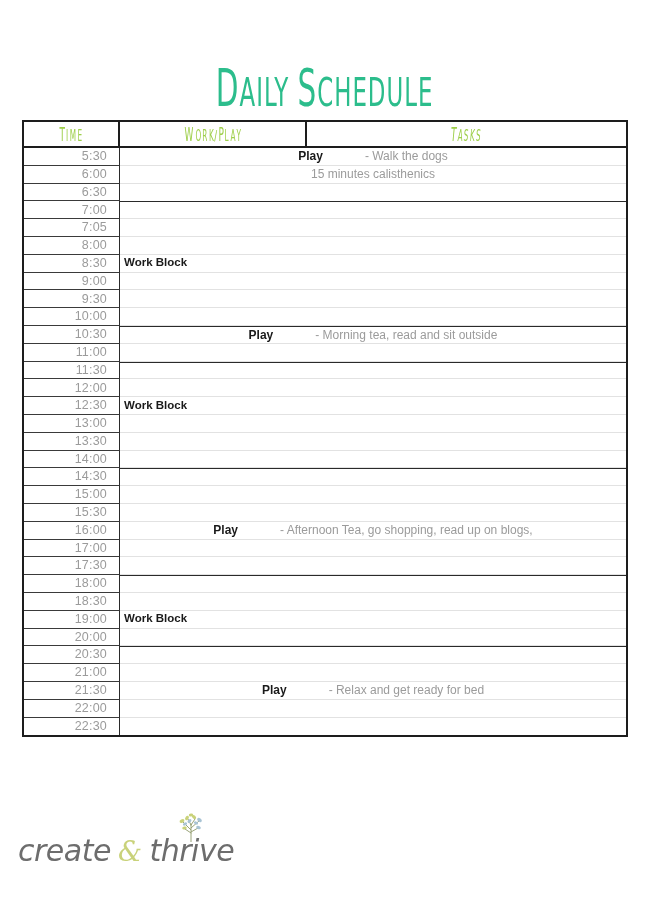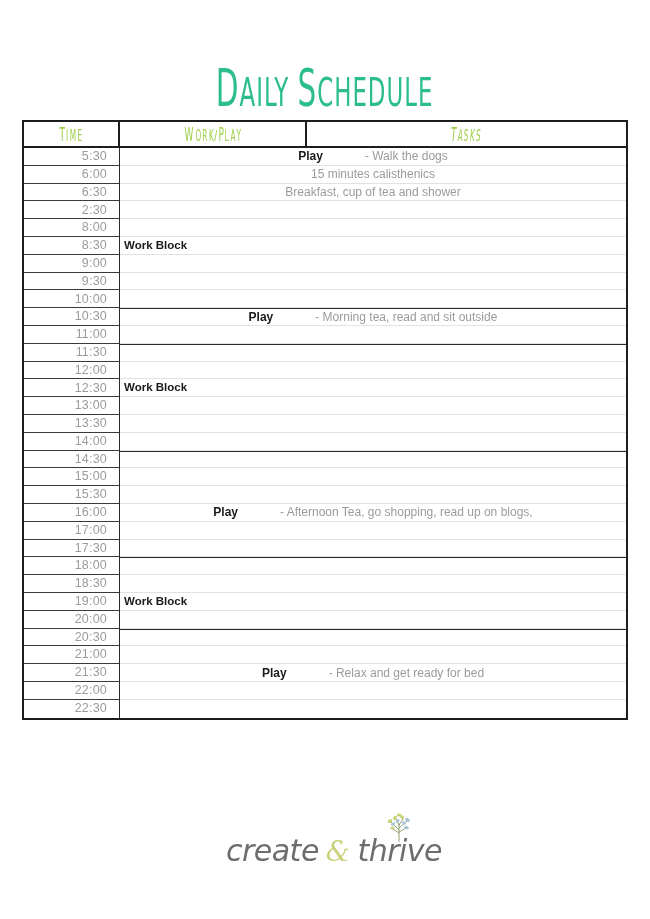--- a/index.html
+++ b/index.html
@@ -176,21 +176,20 @@
 
   
   .footer {
     position: absolute;
     left: 0;
     right: 0;
     top: 815px;
     height: 70px;
     display: flex;
     align-items: center;
-    justify-content: center;
     padding-left: 18px;
   }
   .logo {
     position: relative;
     display: inline-flex;
     align-items: baseline;
     font-family: "DejaVu Serif", serif;
     font-size: 31px;
     color: #6f6f6f;
     letter-spacing: 0.5px;
@@ -260,30 +259,30 @@
           <div class="body">
             <div class="work"></div>
             <div class="tasks"></div>
             <div class="span-note">
               <span>15 minutes calisthenics</span>
             </div>
           </div>
         </div>
         <div class="row">
           <div class="time">6:30</div>
-          <div class="body">
-            <div class="work"></div>
-            <div class="tasks"></div>
-            <div class="span-note">
-              <span>Breakfast, cup of tea and shower</span>
-            </div>
-          </div>
-        </div>
-        <div class="row">
-          <div class="time">2:30</div>
+        </div>
+        <div class="row sep">
+          <div class="time">7:00</div>
+          <div class="body">
+            <div class="work"></div>
+            <div class="tasks"></div>
+          </div>
+        </div>
+        <div class="row">
+          <div class="time">7:05</div>
           <div class="body">
             <div class="work"></div>
             <div class="tasks"></div>
           </div>
         </div>
         <div class="row">
           <div class="time">8:00</div>
           <div class="body">
             <div class="work"></div>
             <div class="tasks"></div>

